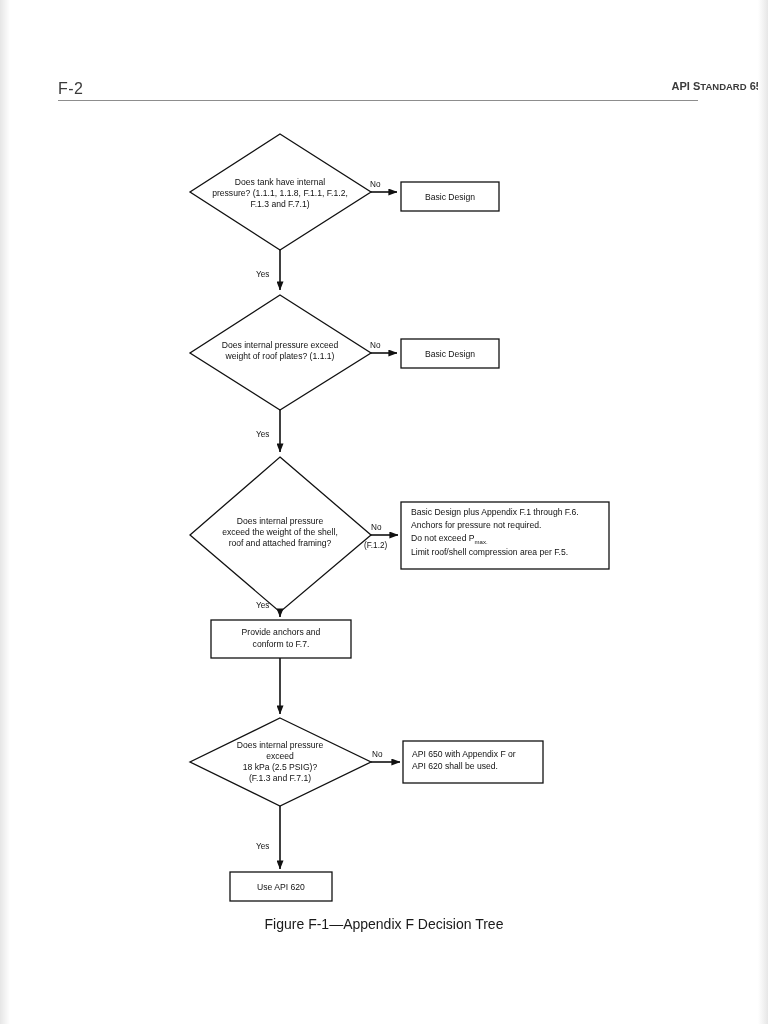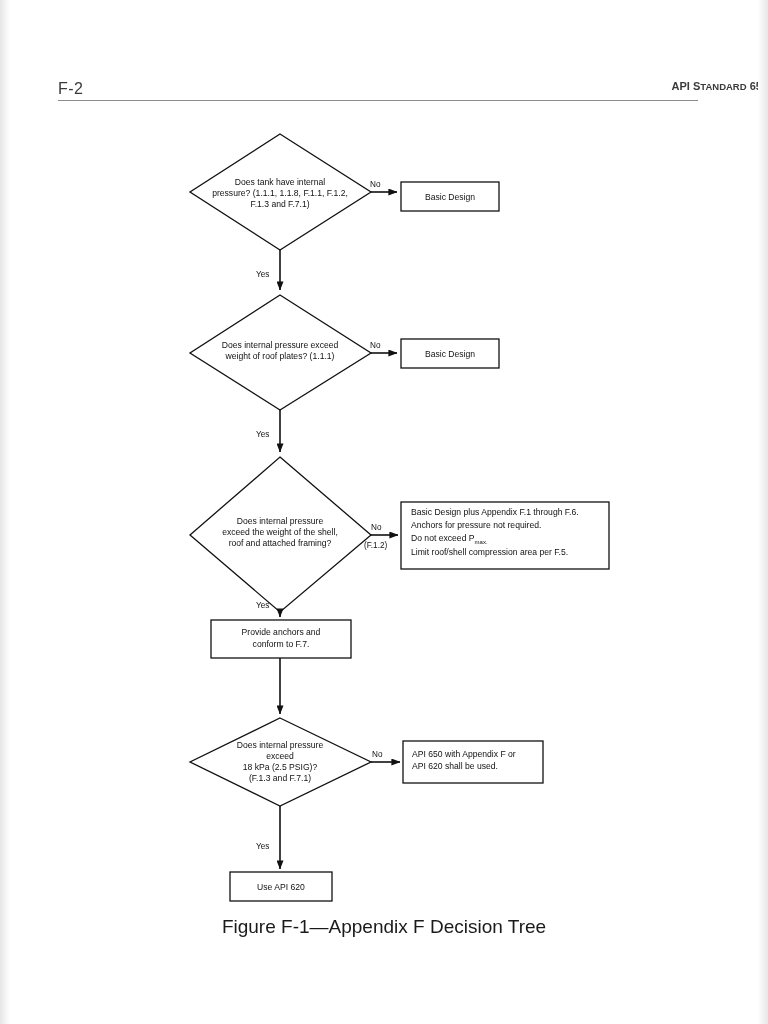--- a/index.html
+++ b/index.html
@@ -90,21 +90,21 @@
   text.lbl {
     fill: #111111;
     font-family: "Liberation Sans", sans-serif;
     font-size: 8.2px;
   }
   .cap {
     position: absolute;
     left: 0; right: 0;
     top: 916px;
     text-align: center;
-    font-size: 19px;
+    font-size: 14px;
     color: #1a1a1a;
   }
 </style>
 </head>
 <body>
 
 <div id="page">
 
   <div class="folio">F-2</div>
 

